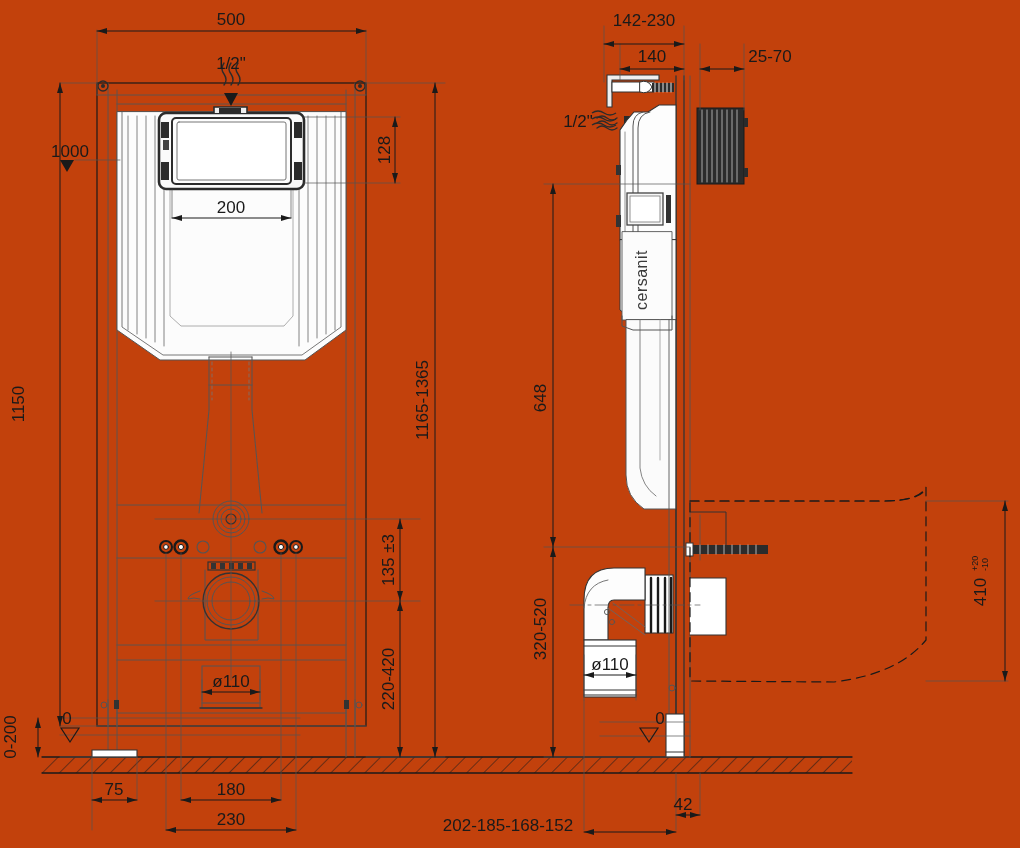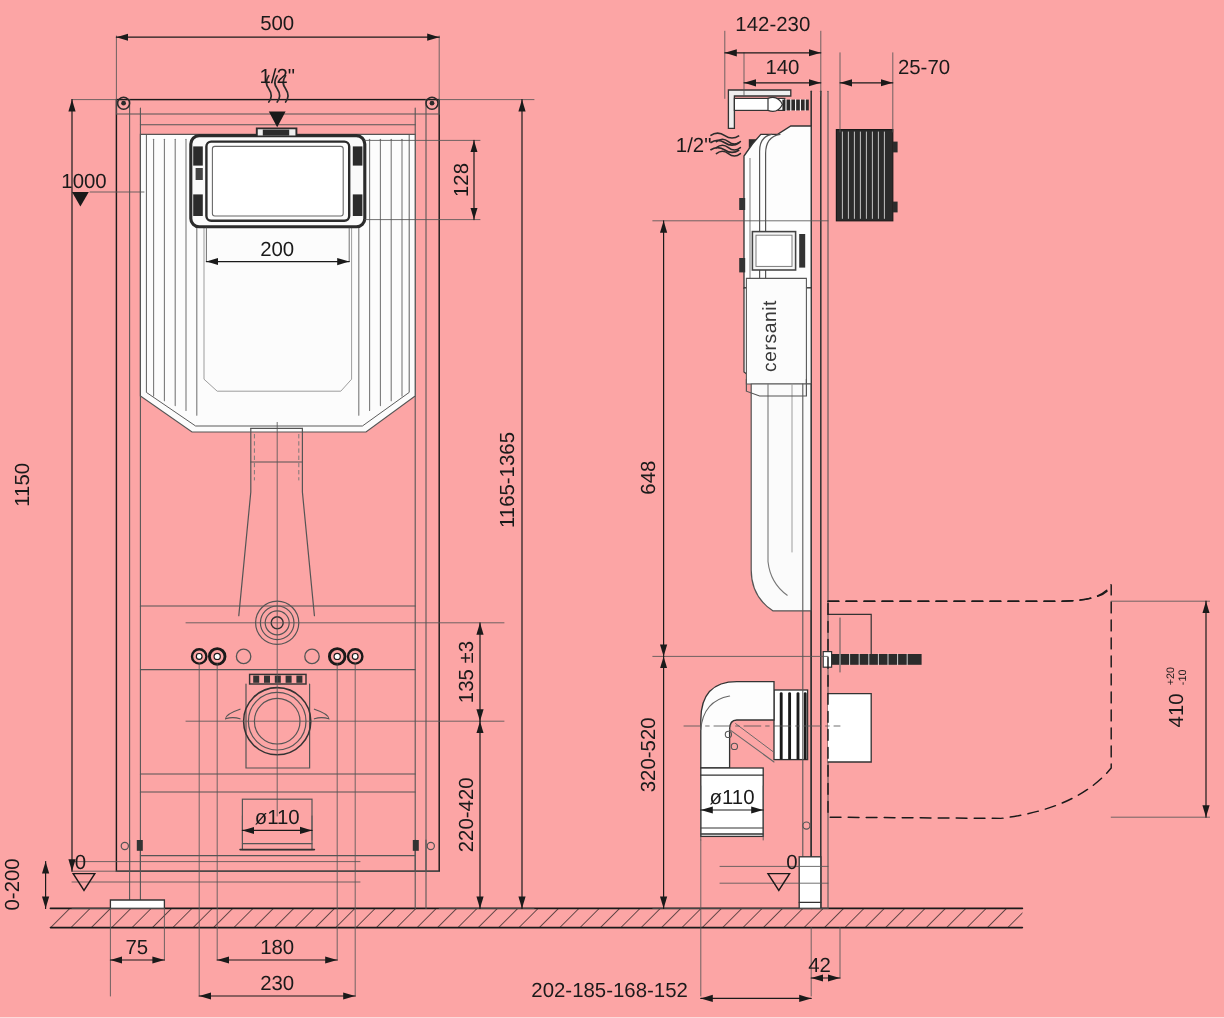--- a/index.html
+++ b/index.html
@@ -1,19 +1,19 @@
 <!DOCTYPE html>
 <html><head>
 <meta charset="utf-8">
 <title>Technical Drawing</title>
 <style>
   html,body{margin:0;padding:0;background:#ffffff;}
   body{width:1020px;height:848px;overflow:hidden;
        font-family:"Liberation Sans","DejaVu Sans",sans-serif;}
-  #stage{position:relative;width:1020px;height:848px;background:#fca5a5;}
+  #stage{position:relative;width:1020px;height:848px;background:#c2410c;}
   #stage svg{position:absolute;left:0;top:0;}
   .dimtext{font-family:"Liberation Sans","DejaVu Sans",sans-serif;
            font-size:17px;fill:#1a1a1a;}
   .tol{font-size:9px;fill:#1a1a1a;}
   .brand{font-family:"Liberation Sans","DejaVu Sans",sans-serif;
          font-size:16px;fill:#3a3a3a;letter-spacing:.5px;}
 </style>
 </head>
 <body>
 

